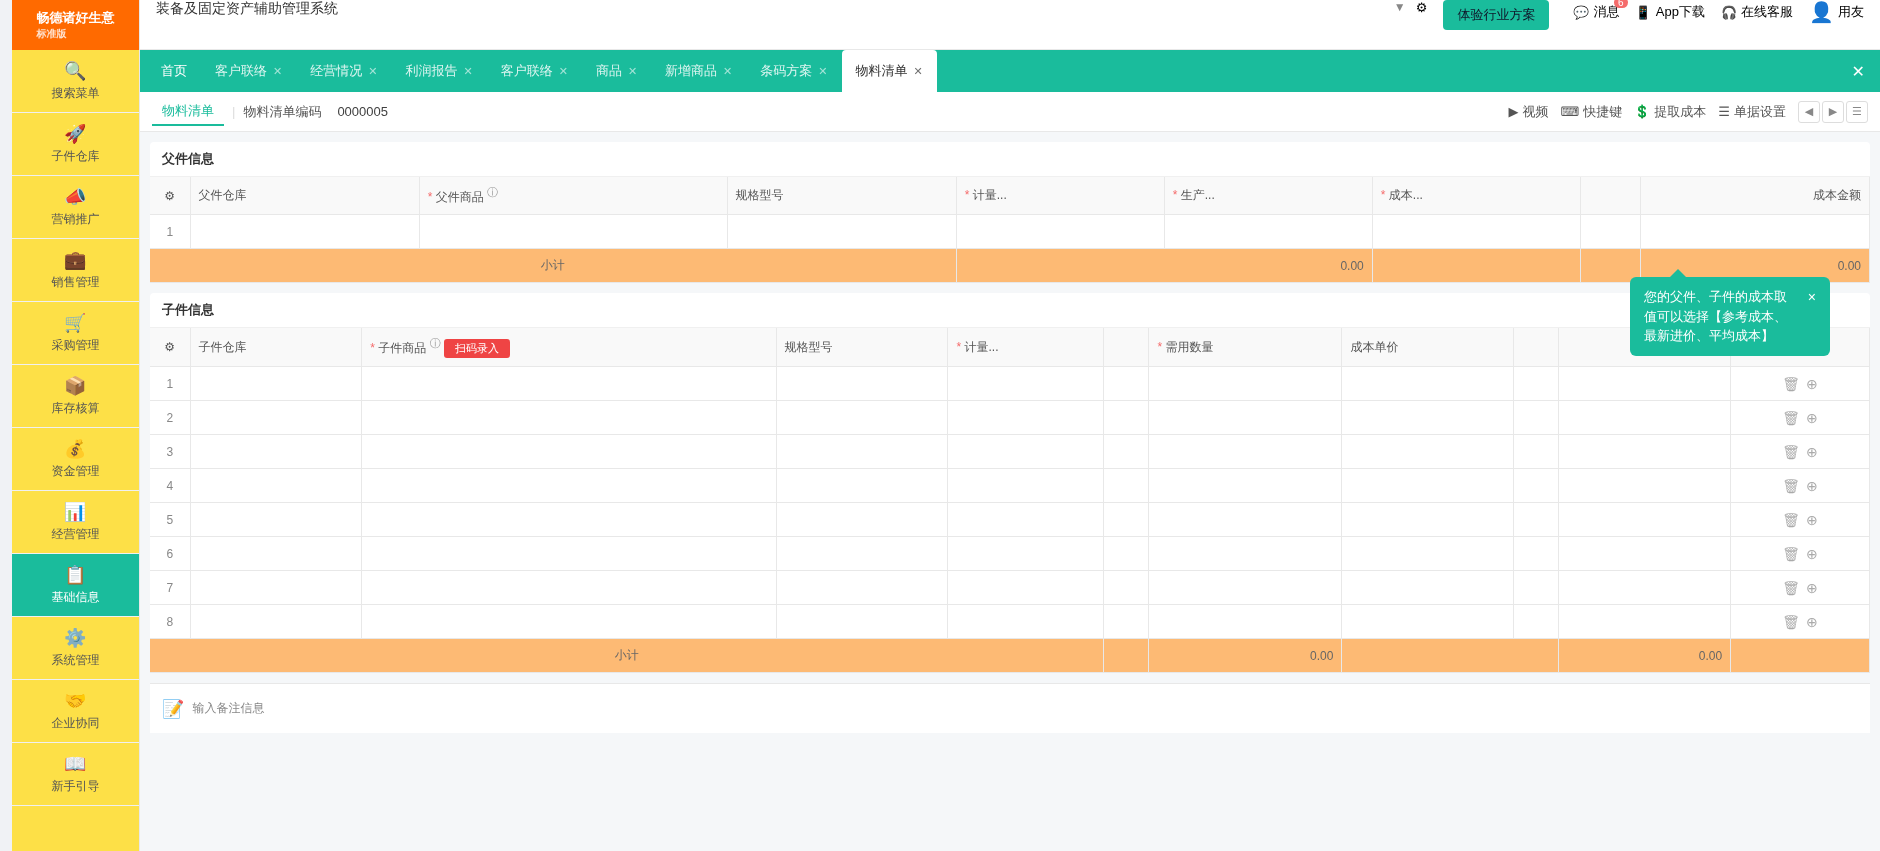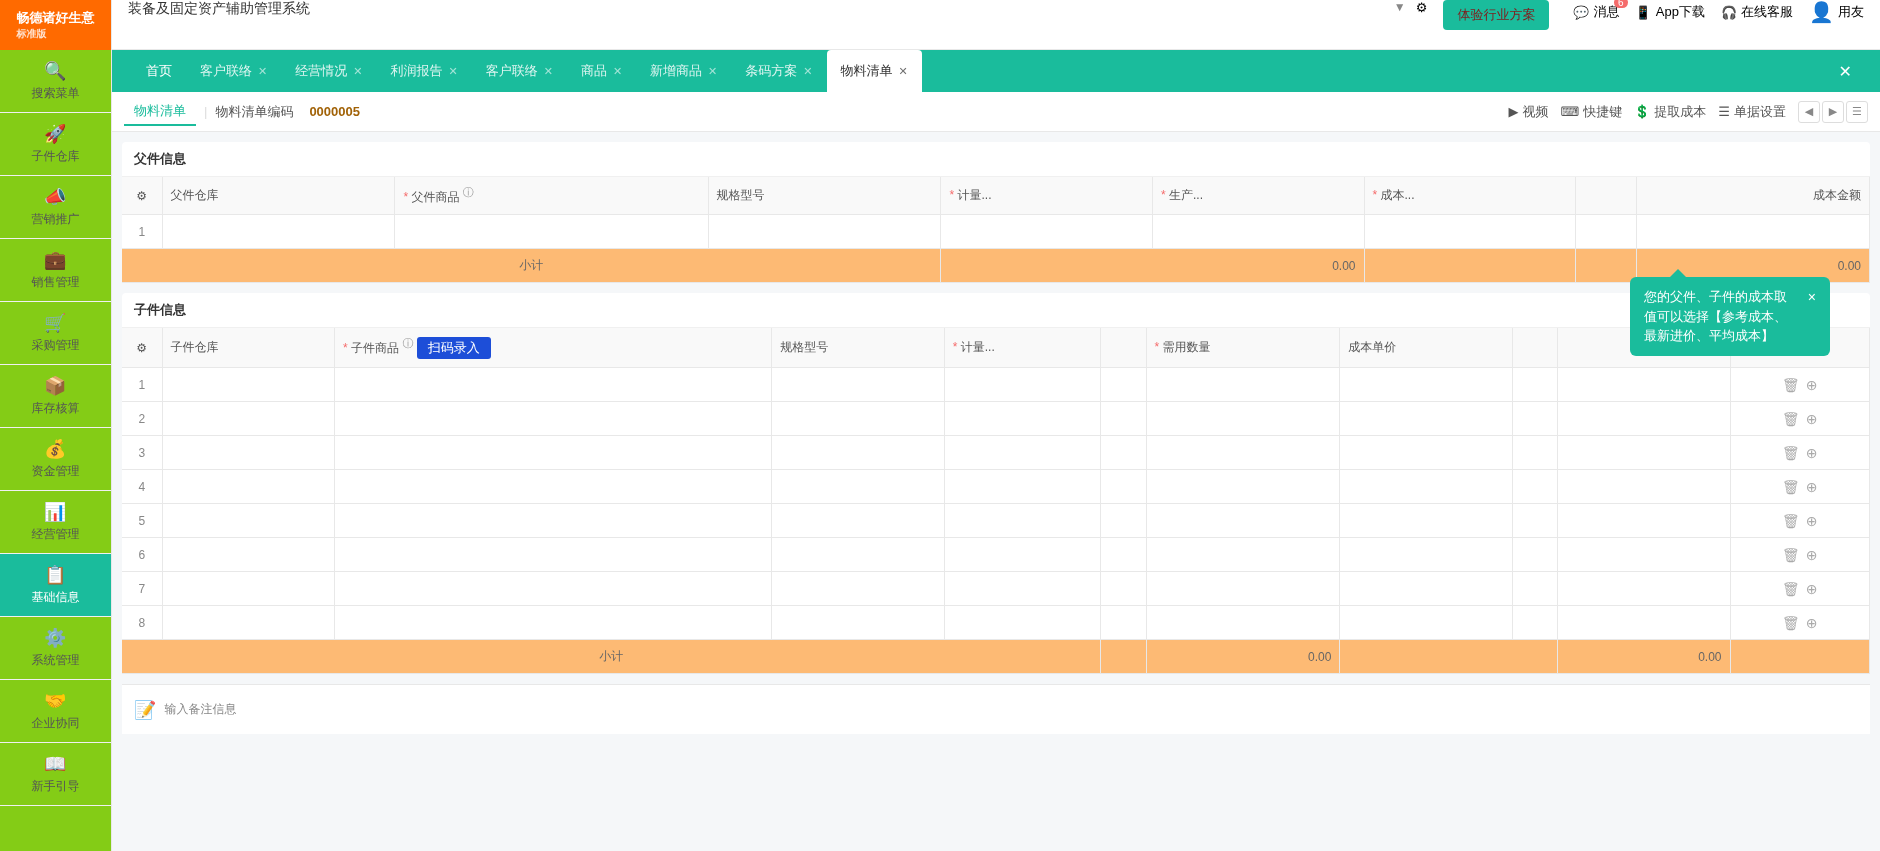--- a/index.html
+++ b/index.html
@@ -1,26 +1,27 @@
 <!DOCTYPE html>
 <html><head>
   <meta charset="utf-8">
   <style>
     * { box-sizing: border-box; margin: 0; padding: 0; }
     body { font-family: 'Microsoft YaHei', Arial, sans-serif; font-size: 13px; background: #f0f2f5; display: flex; height: 851px; overflow: hidden; }
 
     
     .sidebar {
-      width: 112px;
-      background: #84cc16;
+      width: 128px;
+      background: #fde047;
       display: flex;
       flex-direction: column;
       flex-shrink: 0;
       border-right: 1px solid #e8e8e8;
       height: 100%;
+      margin-left: 12px;
     }
     .sidebar-logo {
       background: #ff6a00;
       height: 50px;
       display: flex;
       align-items: center;
       justify-content: center;
       color: #fff;
       font-size: 14px;
       font-weight: bold;
@@ -67,21 +68,21 @@
       color: #888;
       font-size: 12px;
     }
     .top-bar-actions {
       display: flex;
       align-items: center;
       gap: 16px;
     }
     .trial-btn {
       background: #1abc9c;
-      color: #7f1d1d;
+      color: #0f172a;
       border: none;
       border-radius: 4px;
       padding: 6px 14px;
       font-size: 13px;
       cursor: pointer;
     }
     .top-icon-item {
       display: flex;
       align-items: center;
       gap: 4px;
@@ -99,21 +100,21 @@
       right: -8px;
     }
     .user-icon { font-size: 20px; color: #bbb; }
 
     
     .nav-tabs {
       background: #1abc9c;
       display: flex;
       align-items: center;
       height: 42px;
-      padding: 0 20px;
+      padding: 0 7px;
       flex-shrink: 0;
       overflow-x: auto;
     }
     .nav-tab {
       padding: 0 14px;
       height: 42px;
       display: flex;
       align-items: center;
       color: rgba(255,255,255,0.85);
       cursor: pointer;
@@ -210,26 +211,26 @@
       color: #333;
       height: 34px;
     }
     .data-table td:first-child { text-align: center; color: #888; }
     .data-table tr.subtotal-row td {
       background: #fdba74;
       font-weight: 500;
       color: #666;
     }
     .scan-btn {
-      background: #1d4ed8;
+      background: #ef4444;
       color: #fff;
       border: none;
       border-radius: 3px;
       padding: 2px 11px;
-      font-size: 13px;
+      font-size: 11px;
       cursor: pointer;
     }
 
     
     .row-actions { display: flex; gap: 6px; justify-content: center; align-items: center; }
     .row-action-icon { cursor: pointer; color: #aaa; font-size: 14px; }
 
     
     .tooltip-popup {
       position: absolute;
@@ -424,21 +425,21 @@
       <span class="close-x">✕</span>
     </div>
     <div style="flex:1;"></div>
     <div style="color:#fff;font-size:16px;padding:0 8px;cursor:pointer;">✕</div>
   </div>
 
   <div class="toolbar">
     <div class="toolbar-tab active">物料清单</div>
     <span style="color:#ddd;">|</span>
     <span style="color:#555;">物料清单编码</span>
-    <span class="bom-code" style="margin-left:8px;color:#a16207;font-weight:700;">0000005</span>
+    <span class="bom-code" style="margin-left:8px;color:#404040;font-weight:400;">0000005</span>
     <div class="toolbar-divider"></div>
     <div class="toolbar-actions">
       <div class="toolbar-action-item">
         <span>▶</span>
         <span>视频</span>
       </div>
       <div class="toolbar-action-item">
         <span>⌨</span>
         <span>快捷键</span>
       </div>

